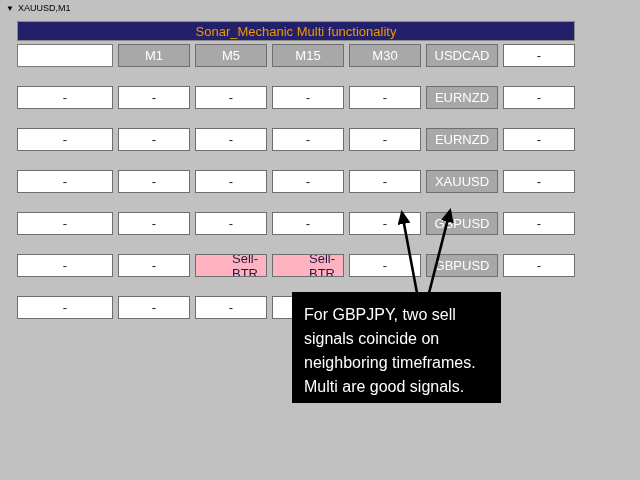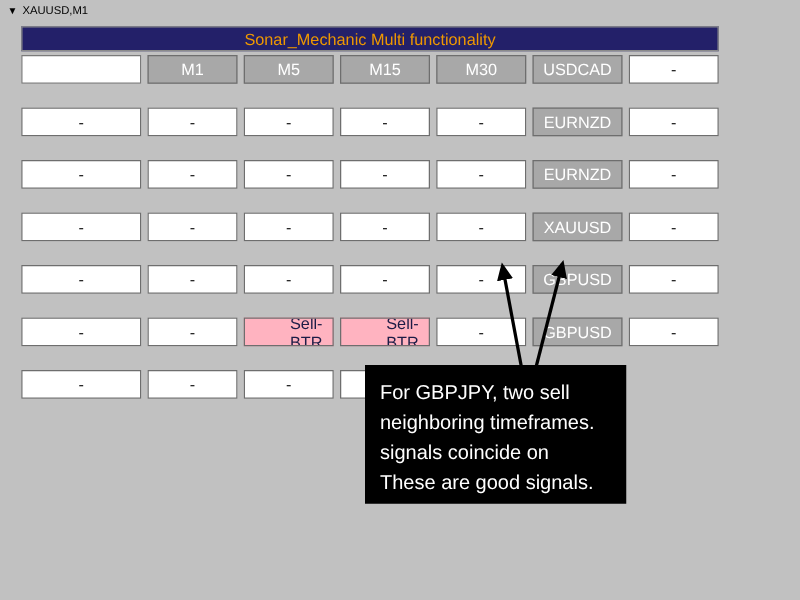--- a/index.html
+++ b/index.html
@@ -129,16 +129,16 @@
     <marker id="ah" markerUnits="userSpaceOnUse" markerWidth="15" markerHeight="13" refX="11" refY="6.5" orient="auto">
       <path d="M0,0 L14,6.5 L0,13 Z" fill="currentColor"></path>
     </marker>
   </defs>
   <line x1="417" y1="293" x2="402" y2="213" stroke="currentColor" stroke-width="2.6" marker-end="url(#ah)"></line>
   <line x1="429" y1="293" x2="450" y2="211" stroke="currentColor" stroke-width="2.6" marker-end="url(#ah)"></line>
 </svg>
 
 <div class="callout">
   <div>For GBPJPY, two sell</div>
+  <div>signals coincide on</div>
   <div>neighboring timeframes.</div>
-  <div>signals coincide on</div>
-  <div>These are good signals.</div>
+  <div>Multi are good signals.</div>
 </div>
 
 </body></html>

